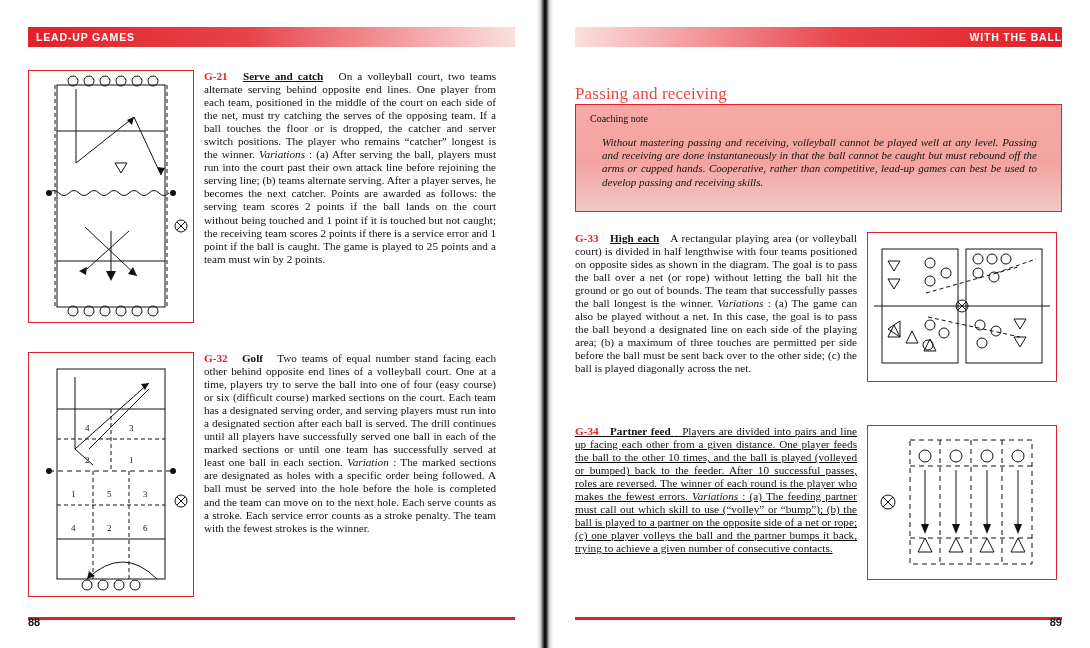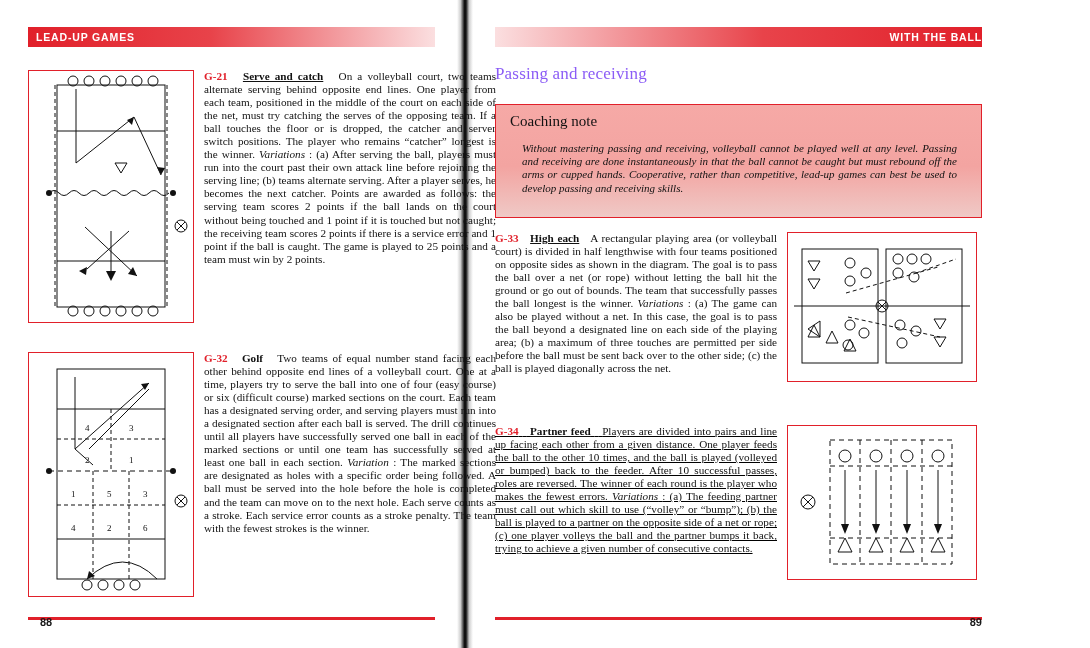--- a/index.html
+++ b/index.html
@@ -5,41 +5,41 @@
   html,body{margin:0;padding:0;}
   body{
     width:1090px;height:648px;
     background:#ffffff;
     font-family:"Liberation Serif", serif;
     overflow:hidden;
     position:relative;
   }
   .spread{position:absolute;inset:0;display:flex;}
   .page{position:relative;height:648px;box-sizing:border-box;}
-  .page-left{width:457px;padding:0;}
+  .page-left{width:537px;padding:0;}
   .page-gutter{width:16px;background:linear-gradient(to right,#ffffff 0%,#cfcfcf 22%,#111 46%,#111 56%,#cfcfcf 76%,#ffffff 100%);}
   .page-right{width:537px;padding:0;}
 
   
   .runhead{position:absolute;top:27px;height:20px;display:flex;align-items:center;}
   .runhead .label{
     font-family:"Liberation Sans", sans-serif;
     font-size:10.5px;font-weight:bold;letter-spacing:.08em;color:#ffffff;
   }
   .runhead-left{left:28px;right:22px;background:linear-gradient(to right,#e1202a 0%,#e8434a 45%,#fbdfe0 100%);padding-left:8px;}
   .runhead-right{left:22px;right:28px;background:linear-gradient(to left,#e1202a 0%,#e8434a 45%,#fbdfe0 100%);justify-content:flex-end;}
 
   
   .footrule{position:absolute;bottom:28px;height:3px;background:#e1202a;}
   .footrule-left{left:28px;right:22px;}
   .footrule-right{left:22px;right:28px;}
   .folio{
     position:absolute;bottom:20px;
     font-family:"Liberation Sans", sans-serif;
-    font-size:11px;font-weight:bold;color:#1a1a1a;margin-left:12px;
+    font-size:11px;font-weight:bold;color:#1a1a1a;
   }
   .folio-left{left:28px;}
   .folio-right{right:28px;}
 
   
   .entry{position:absolute;display:flex;gap:10px;}
   .figbox{
     border:1.5px solid #e1202a;
     box-sizing:border-box;
     background:#ffffff;
@@ -51,34 +51,34 @@
     text-align:justify;
     hyphens:auto;
   }
   .code{color:#e1202a;font-weight:bold;font-family:"Liberation Serif",serif;}
   .gname{font-weight:bold;text-decoration:underline;}
   .gname-plain{font-weight:bold;}
   .ital{font-style:italic;}
 
   
   .sec-title{
-    position:absolute;left:22px;top:64px;
-    font-size:17px;color:#8b5cf6;font-family:"Liberation Serif",serif;
+    position:absolute;left:22px;top:84px;
+    font-size:17px;color:#ef4444;font-family:"Liberation Serif",serif;
     letter-spacing:.01em;
   }
 
   
   .note{
     position:absolute;left:22px;top:104px;width:487px;
     border:1.5px solid #e1202a;
     background:linear-gradient(to bottom,#f6a9a6 0%,#f3a4a1 55%,#efc9c6 100%);
     box-sizing:border-box;
     padding:8px 12px 10px 14px;
   }
-  .note h3{margin:0 0 5px 0;font-weight:normal;font-size:15px;color:#111;}
+  .note h3{margin:0 0 5px 0;font-weight:normal;font-size:10px;color:#111;}
   .note p{margin:12px;font-style:italic;font-size:11px;line-height:1.2;color:#111;text-align:justify;}
 
   svg{display:block;}
 </style>
 </head>
 <body>
 
 <div class="spread">
 
   <div class="page page-left">

